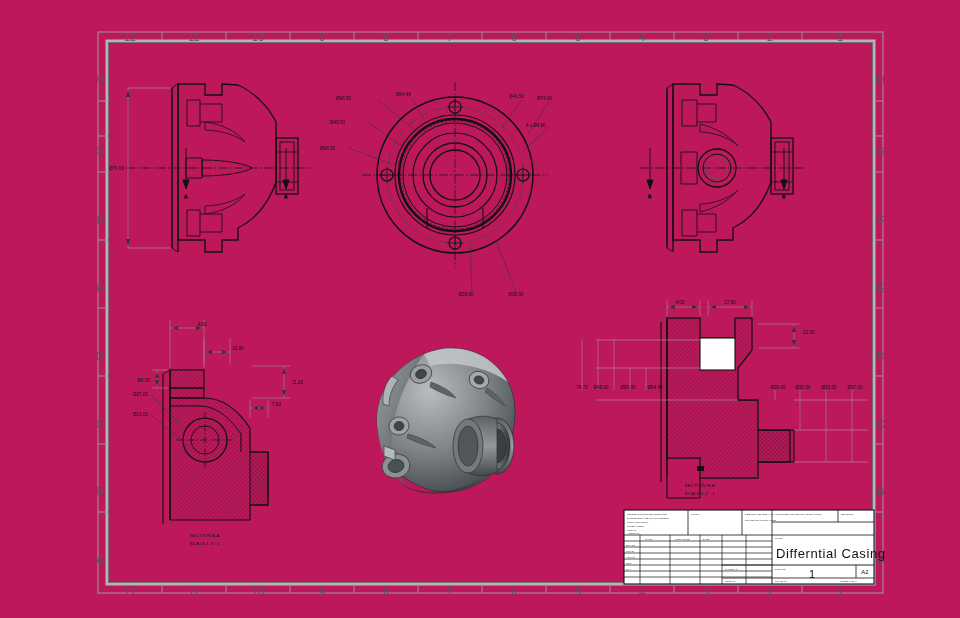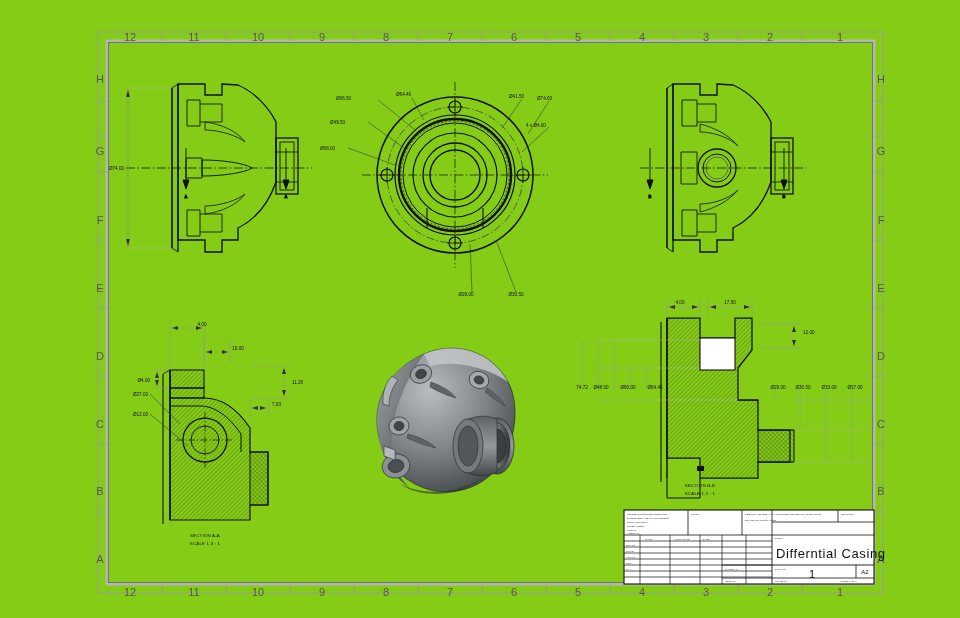--- a/index.html
+++ b/index.html
@@ -1,18 +1,18 @@
 <!DOCTYPE html>
 <html><head>
 <meta charset="utf-8">
 <style>
   html,body{margin:0;padding:0;background:#ffffff;}
   body{width:960px;height:618px;overflow:hidden;
        font-family:"Liberation Sans",sans-serif;color:#000;}
-  #sheet{position:absolute;left:0;top:0;width:960px;height:618px;background:#84cc16;}
+  #sheet{position:absolute;left:0;top:0;width:960px;height:618px;background:#be185d;}
   svg{display:block;}
   .stage{position:absolute;left:0;top:0;width:960px;height:618px;}
   .frmnum{font-size:11px;fill:#555;font-family:"Liberation Sans",sans-serif;}
   .dim{font-size:4.6px;fill:#111;font-family:"Liberation Sans",sans-serif;}
   .dimsm{font-size:4.2px;fill:#111;font-family:"Liberation Sans",sans-serif;}
   .secttl{font-size:4.4px;fill:#111;font-family:"Liberation Sans",sans-serif;letter-spacing:.2px;}
   .tb-micro{font-size:2.5px;fill:#333;font-family:"Liberation Sans",sans-serif;}
   .title-main{font-size:13px;fill:#111;font-family:"Liberation Sans",sans-serif;letter-spacing:.6px;}
   .sheetno{font-size:11px;fill:#111;font-family:"Liberation Sans",sans-serif;}
   .sizeno{font-size:6px;fill:#111;font-family:"Liberation Sans",sans-serif;}

